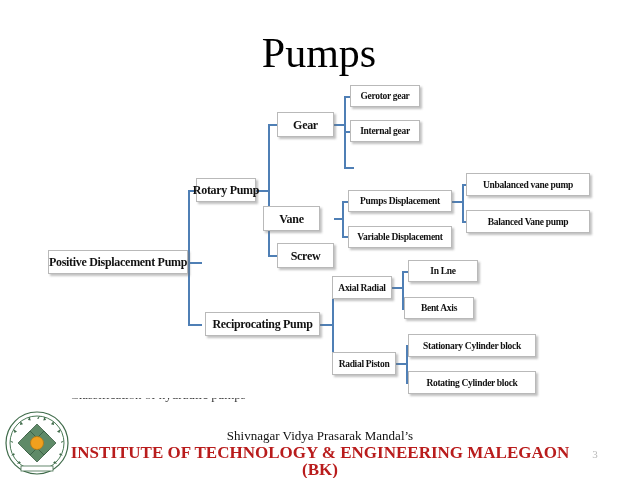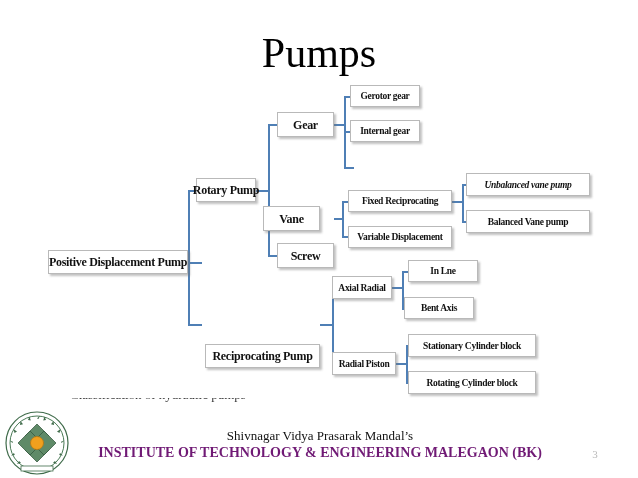--- a/index.html
+++ b/index.html
@@ -44,21 +44,21 @@
   .clipped-row span{
     display:block;position:relative;top:-11px;
     font-family:"Liberation Serif", serif;font-size:13px;color:#3a3a3a;
     white-space:nowrap;
   }
   .footer-text{
     position:absolute;left:60px;top:428px;width:520px;text-align:center;
     font-family:"Liberation Serif", serif;
   }
   .footer-line1{font-size:13px;color:#111;line-height:16px;}
-  .footer-line2{font-size:14px;color:#701a75;font-weight:bold;line-height:17px;}
+  .footer-line2{font-size:17px;color:#b91c1c;font-weight:bold;line-height:17px;}
   .page-num{
     position:absolute;left:585px;top:448px;width:20px;text-align:center;
     font-family:"Liberation Serif", serif;font-size:11px;color:#b8b8b8;
   }
   .logo{position:absolute;left:4px;top:410px;width:66px;height:66px;}
 </style>
 </head>
 <body>
 
 <div id="slide">
@@ -107,38 +107,38 @@
 
     <div class="ln lnh" style="left:396px;top:363px;width:10px;"></div>
     <div class="ln lnv" style="left:406px;top:345px;height:38px;"></div>
     <div class="ln lnh" style="left:406px;top:345px;width:8px;"></div>
     <div class="ln lnh" style="left:406px;top:382px;width:8px;"></div>
 
     <div class="node big" style="left:48px;top:250px;width:140px;height:24px;">Positive Displacement Pump</div>
 
     <div class="node big" style="left:196px;top:178px;width:60px;height:24px;">Rotary Pump</div>
 
-    <div class="node big" style="left:205px;top:312px;width:115px;height:24px;margin-top:32px;">Reciprocating Pump</div>
+    <div class="node big" style="left:205px;top:312px;width:115px;height:24px;">Reciprocating Pump</div>
 
     <div class="node big" style="left:277px;top:112px;width:57px;height:25px;">Gear</div>
 
     <div class="node big" style="left:263px;top:206px;width:57px;height:25px;">Vane</div>
 
     <div class="node big" style="left:277px;top:243px;width:57px;height:25px;">Screw</div>
 
     <div class="node" style="left:350px;top:85px;width:70px;height:22px;">Gerotor gear</div>
 
     <div class="node" style="left:350px;top:120px;width:70px;height:22px;">Internal gear</div>
 
 
-    <div class="node" style="left:348px;top:190px;width:104px;height:22px;">Fixed Reciprocating</div>
+    <div class="node" style="left:348px;top:190px;width:104px;height:22px;">Pumps Displacement</div>
 
     <div class="node" style="left:348px;top:226px;width:104px;height:22px;">Variable Displacement</div>
 
-    <div class="node" style="left:466px;top:173px;width:124px;height:23px;font-style:italic;">Unbalanced vane pump</div>
+    <div class="node" style="left:466px;top:173px;width:124px;height:23px;">Unbalanced vane pump</div>
 
     <div class="node" style="left:466px;top:210px;width:124px;height:23px;">Balanced Vane pump</div>
 
     <div class="node" style="left:332px;top:276px;width:60px;height:23px;">Axial Radial</div>
 
     <div class="node" style="left:332px;top:352px;width:64px;height:23px;">Radial Piston</div>
 
     <div class="node" style="left:408px;top:260px;width:70px;height:22px;">In Lne</div>
 
     <div class="node" style="left:404px;top:297px;width:70px;height:22px;">Bent Axis</div>

